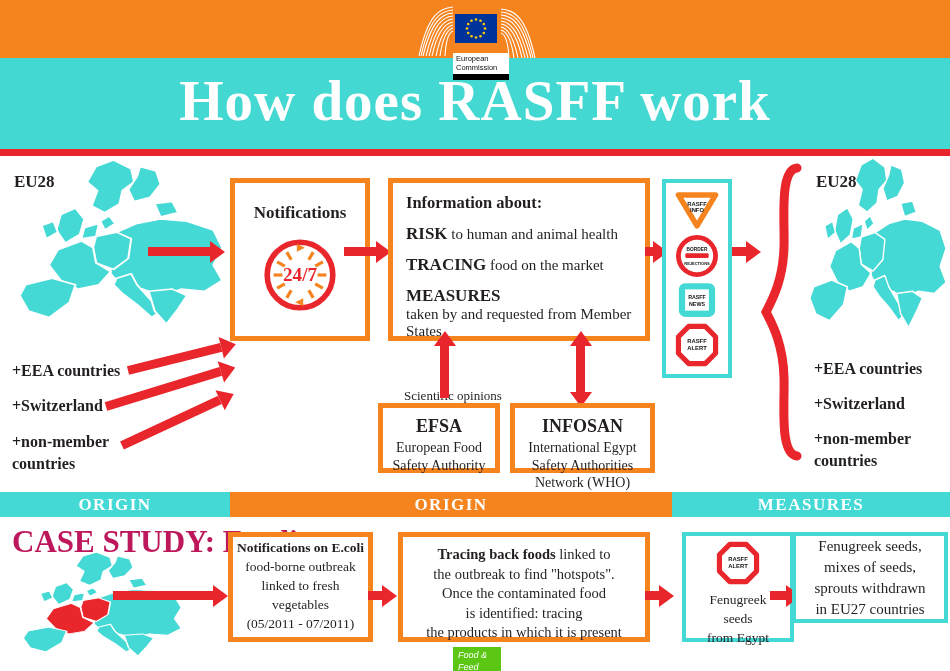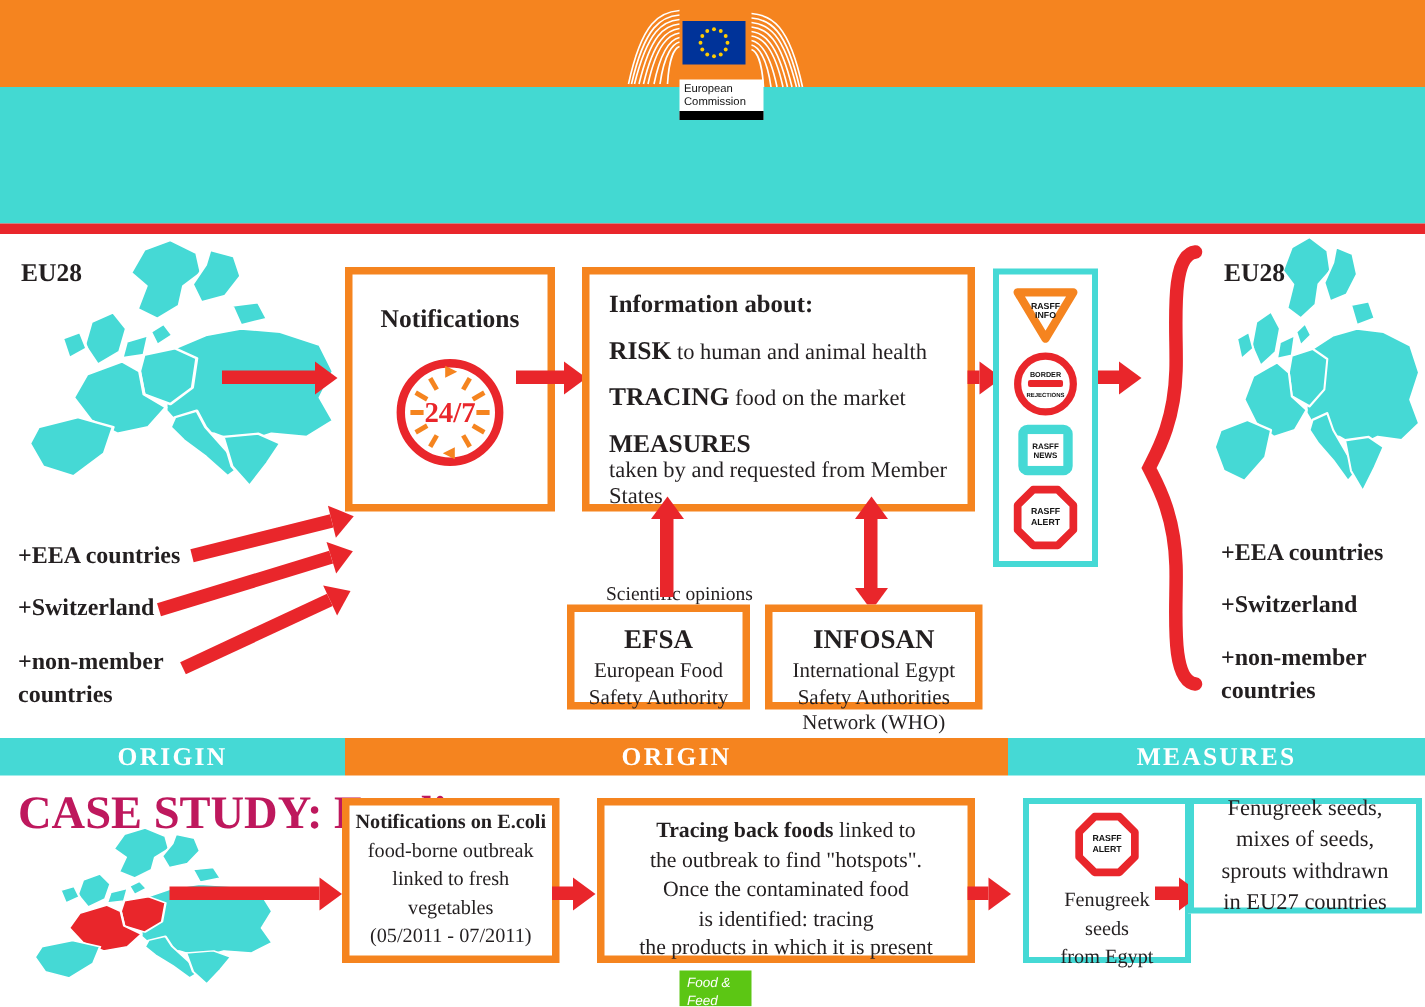--- a/index.html
+++ b/index.html
@@ -128,20 +128,21 @@
             <circle cx="16.5" cy="6.7" r="1.3"></circle>
         </g>
       </svg>
     </div>
     <div class="ec-label">
       <div>European</div>
       <div>Commission</div>
     </div>
   </div>
 
+  <div class="abs main-title">How does RASFF work</div>
 
   <div class="abs" style="left:8px;top:160px;width:220px;height:186px;">
     <svg class="map-svg" width="220" height="186" viewBox="0 0 150 170" preserveAspectRatio="none">
       <g fill="#45D9D5" stroke="#fff" stroke-width="1.4" stroke-linejoin="round">
         <path d="M60,6 L72,0 L84,8 L86,20 L78,28 L76,40 L66,48 L57,42 L61,28 L54,20 Z"></path>
         <path d="M90,6 L101,10 L104,22 L97,34 L86,38 L82,27 L88,15 Z"></path>
         <path d="M100,40 L112,38 L116,48 L104,52 Z"></path>
         <path d="M63,56 L69,51 L73,58 L66,64 Z"></path>
         <path d="M36,50 L46,44 L52,54 L49,68 L39,76 L33,64 Z"></path>
         <path d="M23,60 L31,56 L34,66 L26,72 Z"></path>
@@ -329,21 +330,21 @@
       <text x="32" y="29" font-size="8.5" text-anchor="middle">RASFF</text>
       <text x="32" y="39" font-size="8.5" text-anchor="middle">ALERT</text>
     </svg>
     <div class="multiline">Fenugreek
 seeds
 from Egypt</div>
   </div>
 
   <div class="abs harrow" style="left:770px;top:591px;width:16px;"></div>
 
-  <div class="abs tbox center" style="left:792px;top:532px;width:156px;height:77px;display:flex;align-items:center;justify-content:center;font-size:15px;line-height:1.4;">
+  <div class="abs tbox center" style="left:792px;top:532px;width:156px;height:91px;display:flex;align-items:center;justify-content:center;font-size:15px;line-height:1.4;">
     <div class="multiline">Fenugreek seeds,
 mixes of seeds,
 sprouts withdrawn
 in EU27 countries</div>
   </div>
 
   <div class="abs green-tag" style="left:453px;top:647px;width:48px;height:24px;">
     <div>Food &amp;</div>
     <div>Feed</div>
   </div>

